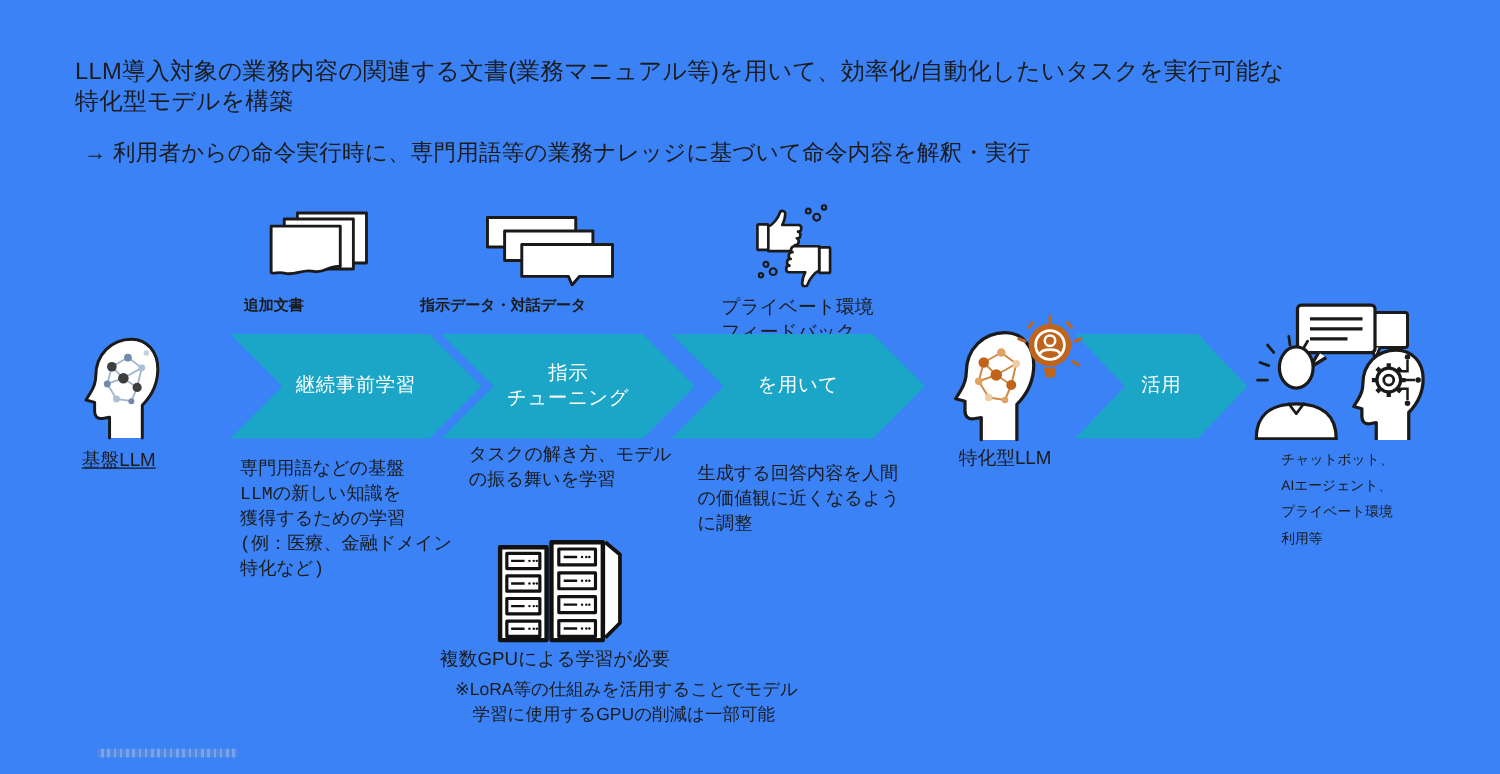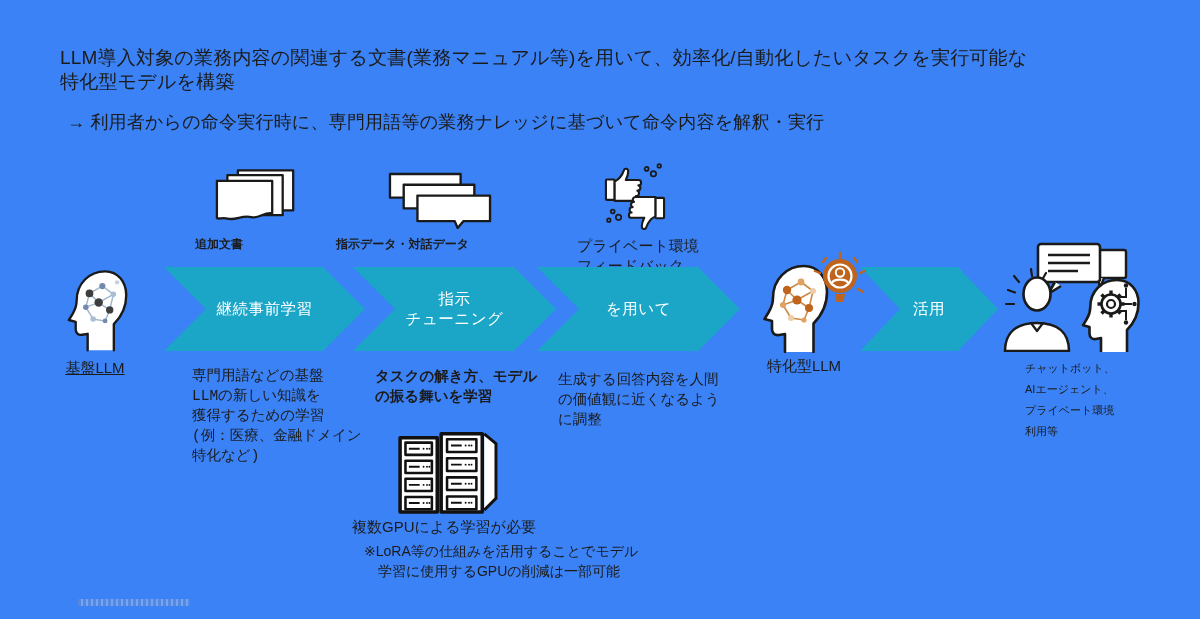--- a/index.html
+++ b/index.html
@@ -104,21 +104,21 @@
       <circle cx="27" cy="44" r="3" fill="#7289AE"></circle>
       <circle cx="41" cy="39" r="4.6" fill="#3E3E3E"></circle>
       <circle cx="53" cy="47" r="4" fill="#3E3E3E"></circle>
       <circle cx="35" cy="57" r="3" fill="#A9BDD3"></circle>
       <circle cx="48" cy="59" r="2.6" fill="#7289AE"></circle>
       <circle cx="61" cy="17" r="2.4" fill="#C4D1DF"></circle>
     </svg>
   </div>
   <div class="abs node-label" style="left:50px;top:359px;width:90px;text-decoration:underline;">基盤LLM</div>
 
-  <div class="chevron" style="left:164px;width:201px;">
+  <div class="chevron" style="left:184px;width:201px;">
     <span>継続事前学習</span>
   </div>
   <div class="chevron" style="left:353px;width:203px;">
     <span>指示</span>
     <span>チューニング</span>
   </div>
   <div class="chevron" style="left:537px;width:203px;">
     <span>を用いて</span>
   </div>
   <div class="chevron small" style="left:860px;width:138px;">
@@ -203,21 +203,21 @@
     <div>利用等</div>
   </div>
 
   <div class="abs desc" style="left:192px;top:366px;width:170px;font-family:Liberation Mono, monospace;">
     <div>専門用語などの基盤</div>
     <div>LLMの新しい知識を</div>
     <div>獲得するための学習</div>
     <div>(例：医療、金融ドメイン</div>
     <div>特化など)</div>
   </div>
-  <div class="abs desc" style="left:375px;top:366px;width:175px;font-weight:bold;">
+  <div class="abs desc" style="left:375px;top:354px;width:175px;">
     <div>タスクの解き方、モデル</div>
     <div>の振る舞いを学習</div>
   </div>
   <div class="abs desc" style="left:558px;top:369px;width:185px;">
     <div>生成する回答内容を人間</div>
     <div>の価値観に近くなるよう</div>
     <div>に調整</div>
   </div>
 
   <div class="abs" style="left:396px;top:426px;">

